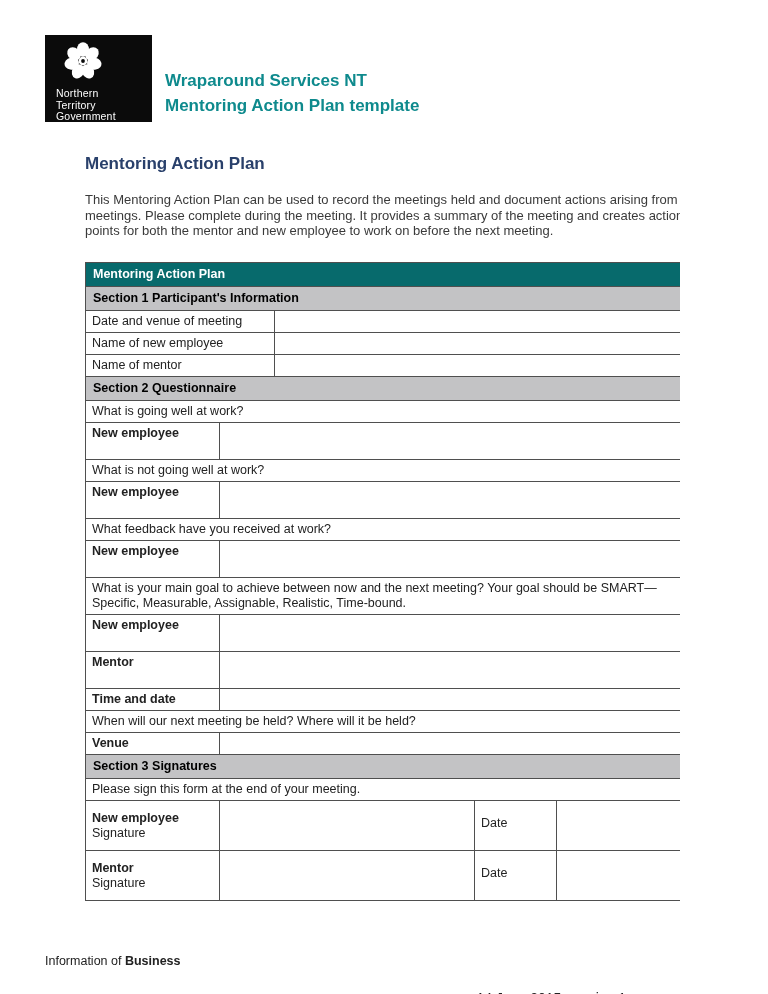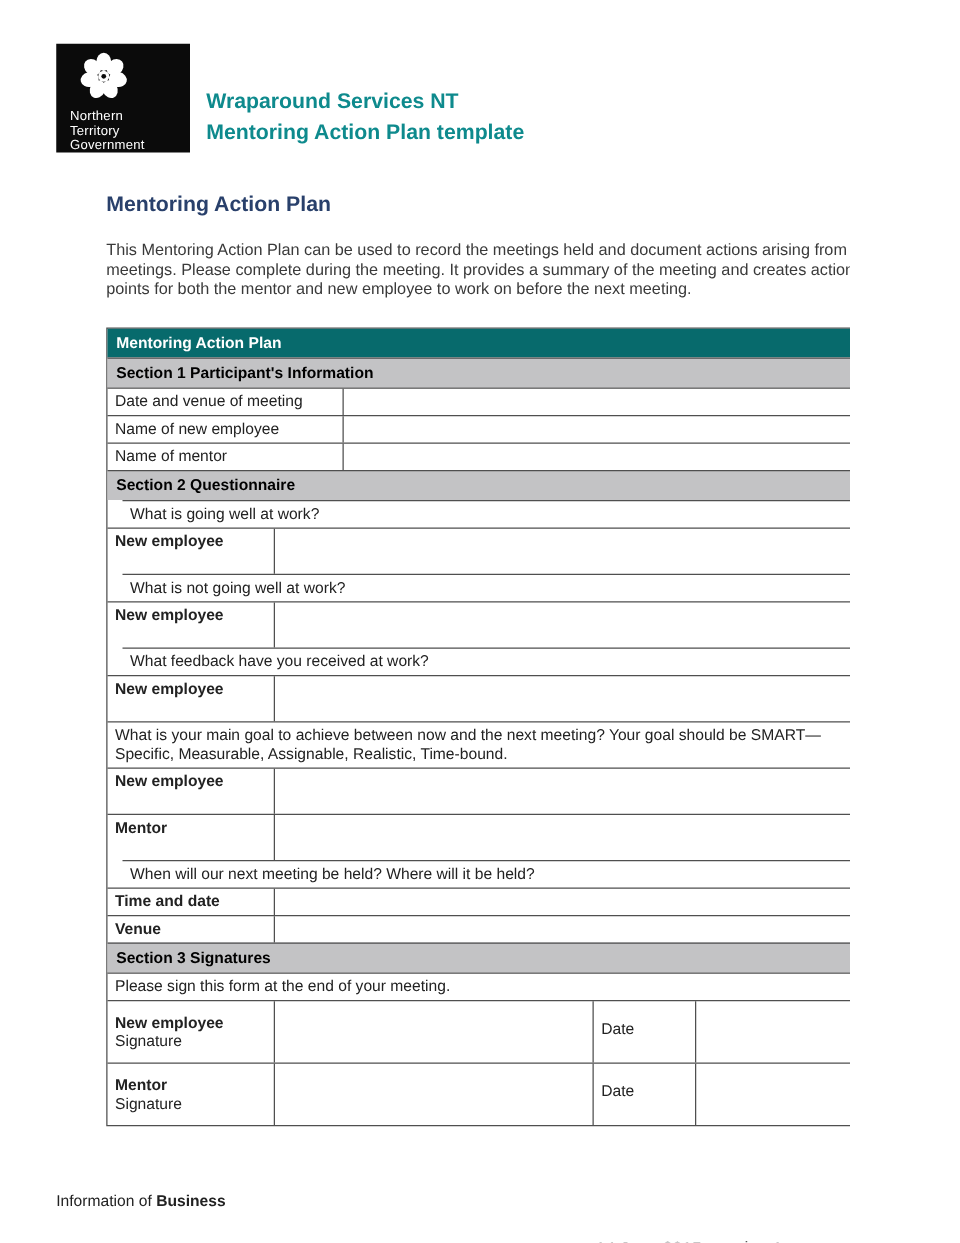--- a/index.html
+++ b/index.html
@@ -34,21 +34,21 @@
     font-size:12.5px;line-height:15px;color:#222;
   }
   .row{display:flex;box-sizing:border-box;}
   .row + .row{border-top:1px solid #4f4f4f;}
   .cell{box-sizing:border-box;padding:3px 6px;}
   .cell + .cell{border-left:1px solid #4f4f4f;}
   .bar-teal{background:#076a6c;color:#ffffff;font-weight:bold;min-height:23px;}
   .bar-gray{background:#c3c3c5;color:#000000;font-weight:bold;min-height:21px;}
   .bar-cell{padding:4px 7px;}
   .h-kv{min-height:22px;}
-  .h-q{min-height:21px;margin-left:12px;}
+  .h-q{min-height:21px;}
   .h-ans{min-height:37px;}
   .h-qtall{min-height:34px;}
   .h-sig{min-height:50px;}
   .kv-label{width:188px;flex:0 0 auto;}
   .kv-value{flex:1 1 auto;}
   .ans-label{width:133px;flex:0 0 auto;font-weight:bold;}
   .ans-value{flex:1 1 auto;}
   .q-cell{flex:1 1 auto;}
   .sig-label{width:133px;flex:0 0 auto;display:flex;flex-direction:column;justify-content:center;}
   .sig-label .nm{font-weight:bold;}
@@ -152,26 +152,26 @@
     </div>
     <div class="row h-ans">
       <div class="cell ans-label">New employee</div>
       <div class="cell ans-value"></div>
     </div>
     <div class="row h-ans">
       <div class="cell ans-label">Mentor</div>
       <div class="cell ans-value"></div>
     </div>
 
+    <div class="row h-kv">
+      <div class="cell ans-label">Time and date</div>
+      <div class="cell ans-value"></div>
+    </div>
     <div class="row h-q">
       <div class="cell q-cell">When will our next meeting be held? Where will it be held?</div>
-    </div>
-    <div class="row h-kv">
-      <div class="cell ans-label">Time and date</div>
-      <div class="cell ans-value"></div>
     </div>
     <div class="row h-kv">
       <div class="cell ans-label">Venue</div>
       <div class="cell ans-value"></div>
     </div>
 
     <div class="row bar-gray">
       <div class="cell bar-cell q-cell">Section 3 Signatures</div>
     </div>
 

